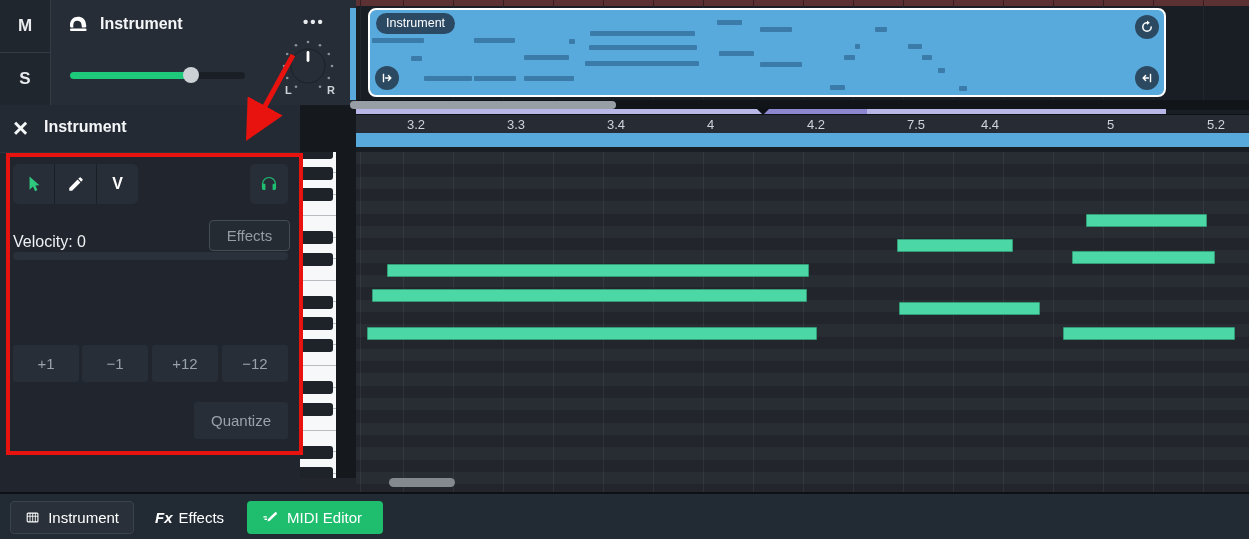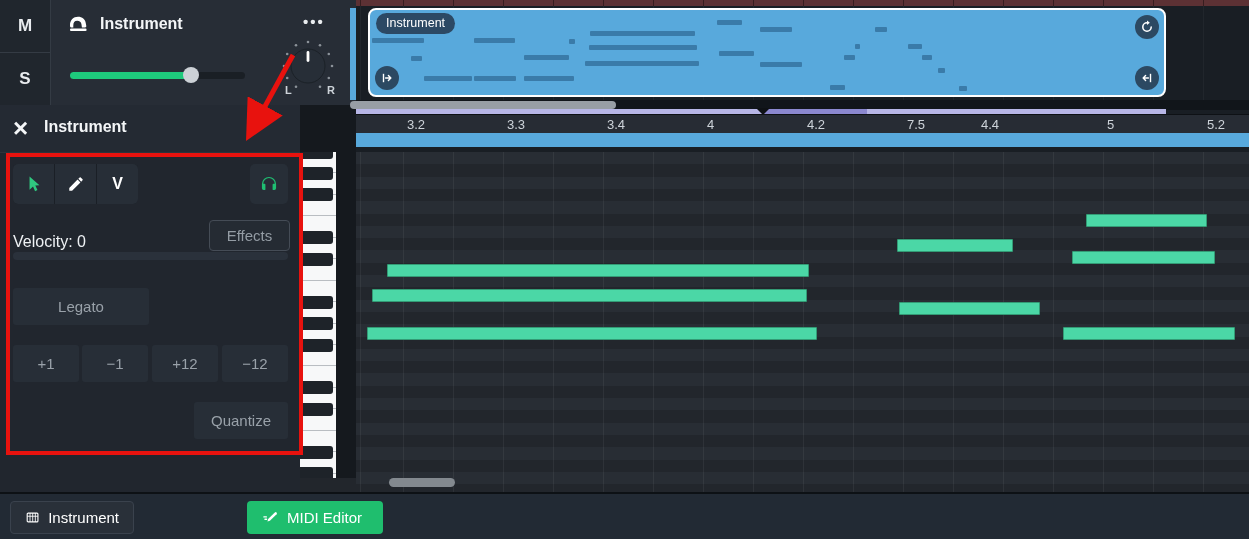--- a/index.html
+++ b/index.html
@@ -180,21 +180,20 @@
     <div id="preview-btn">
       <svg width="20" height="20" viewBox="0 0 24 24">
         <path d="M12 3.5 a8.5 8.5 0 0 0 -8.5 8.5 v5.2 a2 2 0 0 0 2 2 h1.2 a1 1 0 0 0 1 -1 v-5.4 a1 1 0 0 0 -1 -1 h-1.6 a6.9 6.9 0 0 1 13.8 0 h-1.6 a1 1 0 0 0 -1 1 v5.4 a1 1 0 0 0 1 1 h1.2 a2 2 0 0 0 2 -2 v-5.2 a8.5 8.5 0 0 0 -8.5 -8.5 Z" fill="#1fbf72"></path>
       </svg>
     </div>
 
     <span id="velocity-label">Velocity: 0</span>
     <div id="random-btn">Effects</div>
     <div id="velocity-slider"></div>
 
-    <div id="legato-btn" class="panel-btn">Legato</div>
 
     <div class="panel-btn transpose-btn" style="left:13px;">+1</div>
     <div class="panel-btn transpose-btn" style="left:82px;">−1</div>
     <div class="panel-btn transpose-btn" style="left:152px;">+12</div>
     <div class="panel-btn transpose-btn" style="left:222px;">−12</div>
 
     <div id="quantize-select">
       <span class="val">1/16</span>
       <span class="arrow">▼</span>
     </div>
@@ -320,20 +319,24 @@
   </div>
 
   <div id="bottom-bar" class="abs">
     <div class="tab" id="tab-instrument">
       <svg width="17" height="17" viewBox="0 0 24 24">
         <rect x="3.5" y="5" width="17" height="14" rx="1.5" stroke="#fff" stroke-width="1.8" fill="none"></rect>
         <path d="M3.5 10 H20.5 M8 5 V19 M12.2 5 V19 M16.4 5 V19" stroke="#fff" stroke-width="1.4" fill="none"></path>
       </svg>
       <span>Instrument</span>
     </div>
+    <div class="tab" id="tab-effects">
+      <span class="fx">Fx</span>
+      <span>Effects</span>
+    </div>
     <div class="tab" id="tab-midi">
       <svg width="18" height="18" viewBox="0 0 24 24">
         <path d="M9.5 13.4 L18.4 4.5 a1.7 1.7 0 0 1 2.4 2.4 L11.9 15.8 l-3.3 .9 z" fill="#fff"></path>
         <rect x="3" y="9.6" width="5" height="1.7" rx="0.8" fill="#fff"></rect>
         <rect x="4.4" y="12.8" width="4" height="1.7" rx="0.8" fill="#fff"></rect>
       </svg>
       <span>MIDI Editor</span>
     </div>
   </div>
 

